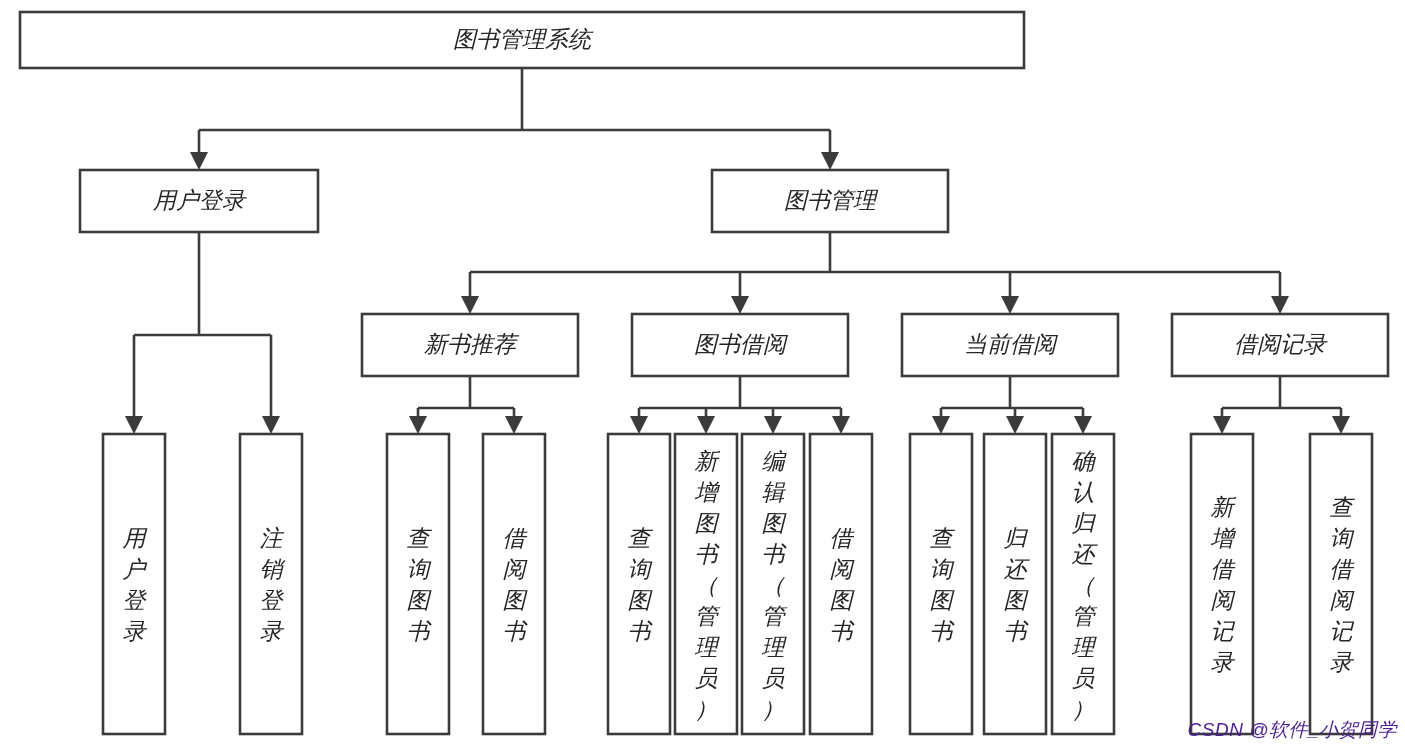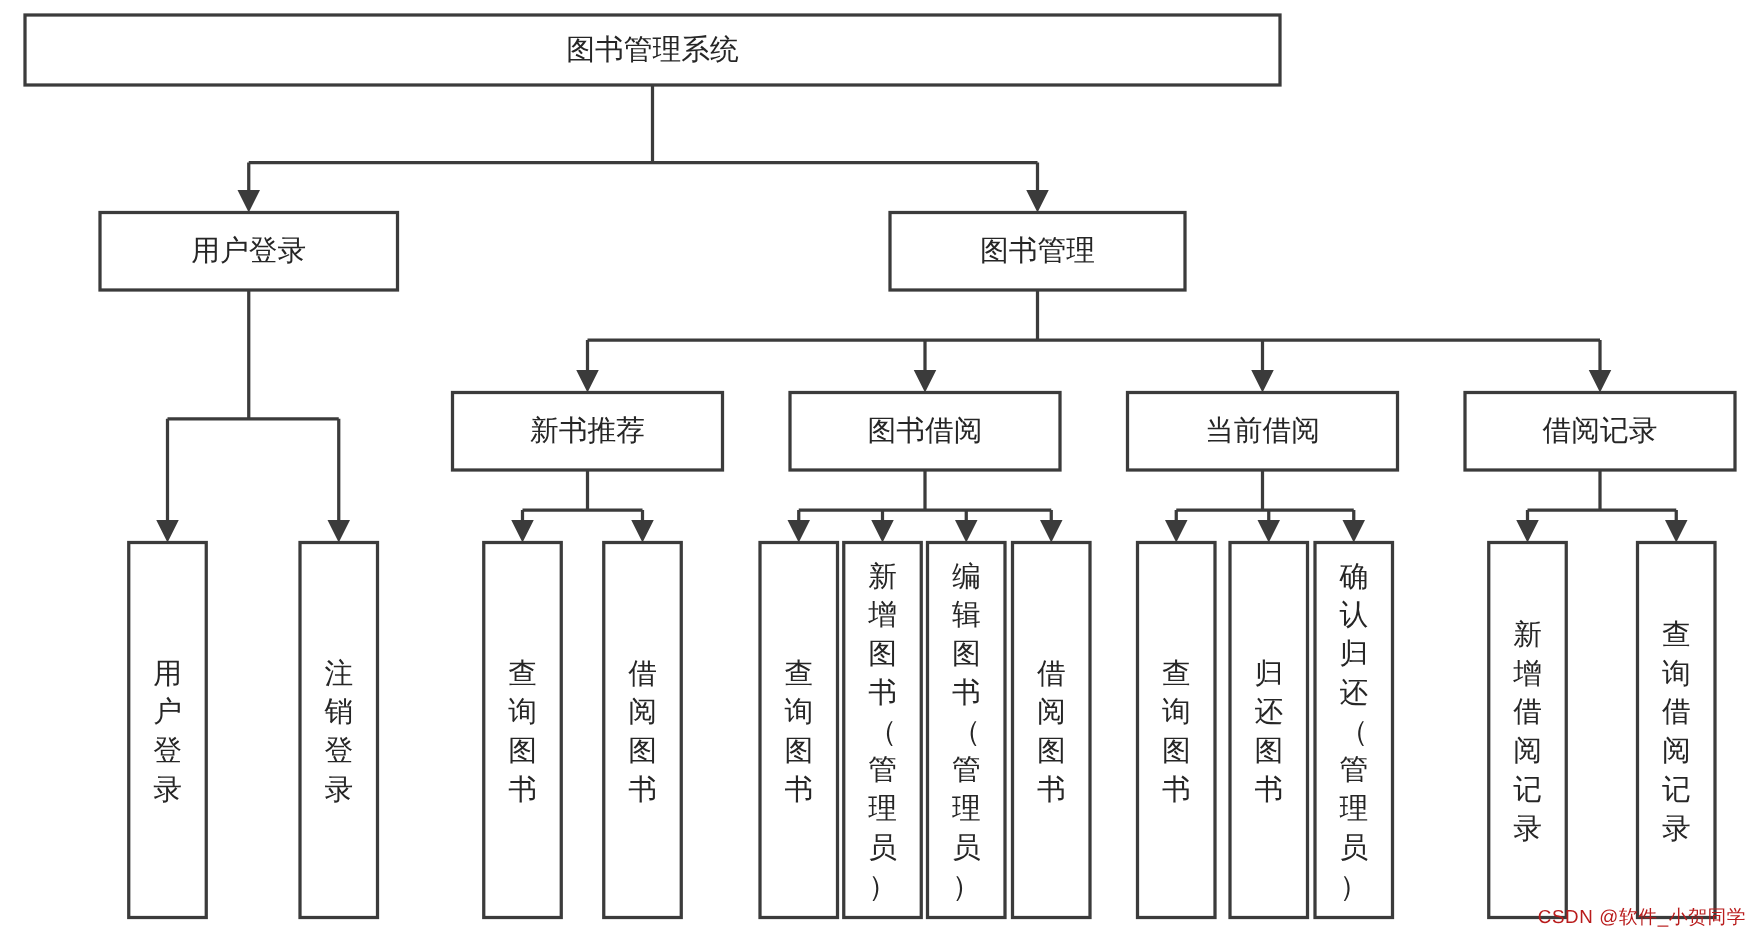--- a/index.html
+++ b/index.html
@@ -1,20 +1,20 @@
 <!DOCTYPE html>
 <html><head>
 <meta charset="utf-8">
 <style>
   html,body{margin:0;padding:0;background:#ffffff;}
   body{
     font-family:"Liberation Sans","DejaVu Sans",sans-serif;
     width:1405px;height:747px;overflow:hidden;
   }
-  #canvas{position:relative;width:1405px;height:747px;background:#fff;}
+  #canvas{position:relative;width:1405px;height:747px;background:#fff;font-style:italic;}
   svg.diagram{position:absolute;left:0;top:0;width:1405px;height:747px;display:block;}
   .node-box{
     fill:#ffffff;stroke:#3b3b3b;stroke-width:2.6;
   }
   .node-label{
     fill:#262626;
     font-family:"Liberation Sans","DejaVu Sans",sans-serif;
     font-size:23px;
     text-anchor:middle;
     dominant-baseline:middle;
@@ -26,22 +26,22 @@
     text-anchor:middle;
   }
   .link{
     fill:none;stroke:#3b3b3b;stroke-width:2.6;stroke-linecap:butt;stroke-linejoin:miter;
   }
   .arrow-head{fill:#3b3b3b;stroke:none;}
   .watermark{
     position:absolute;
     right:8px;bottom:4px;
     font-family:"Liberation Sans","DejaVu Sans",sans-serif;
-    font-size:15px;
-    color:#b91c1c;
+    font-size:19px;
+    color:#4c1d95;
     letter-spacing:0.5px;
     white-space:nowrap;
     pointer-events:none;
   }
 </style>
 </head>
 <body>
 
 <div id="canvas">
   <svg class="diagram" viewBox="0 0 1405 747">

